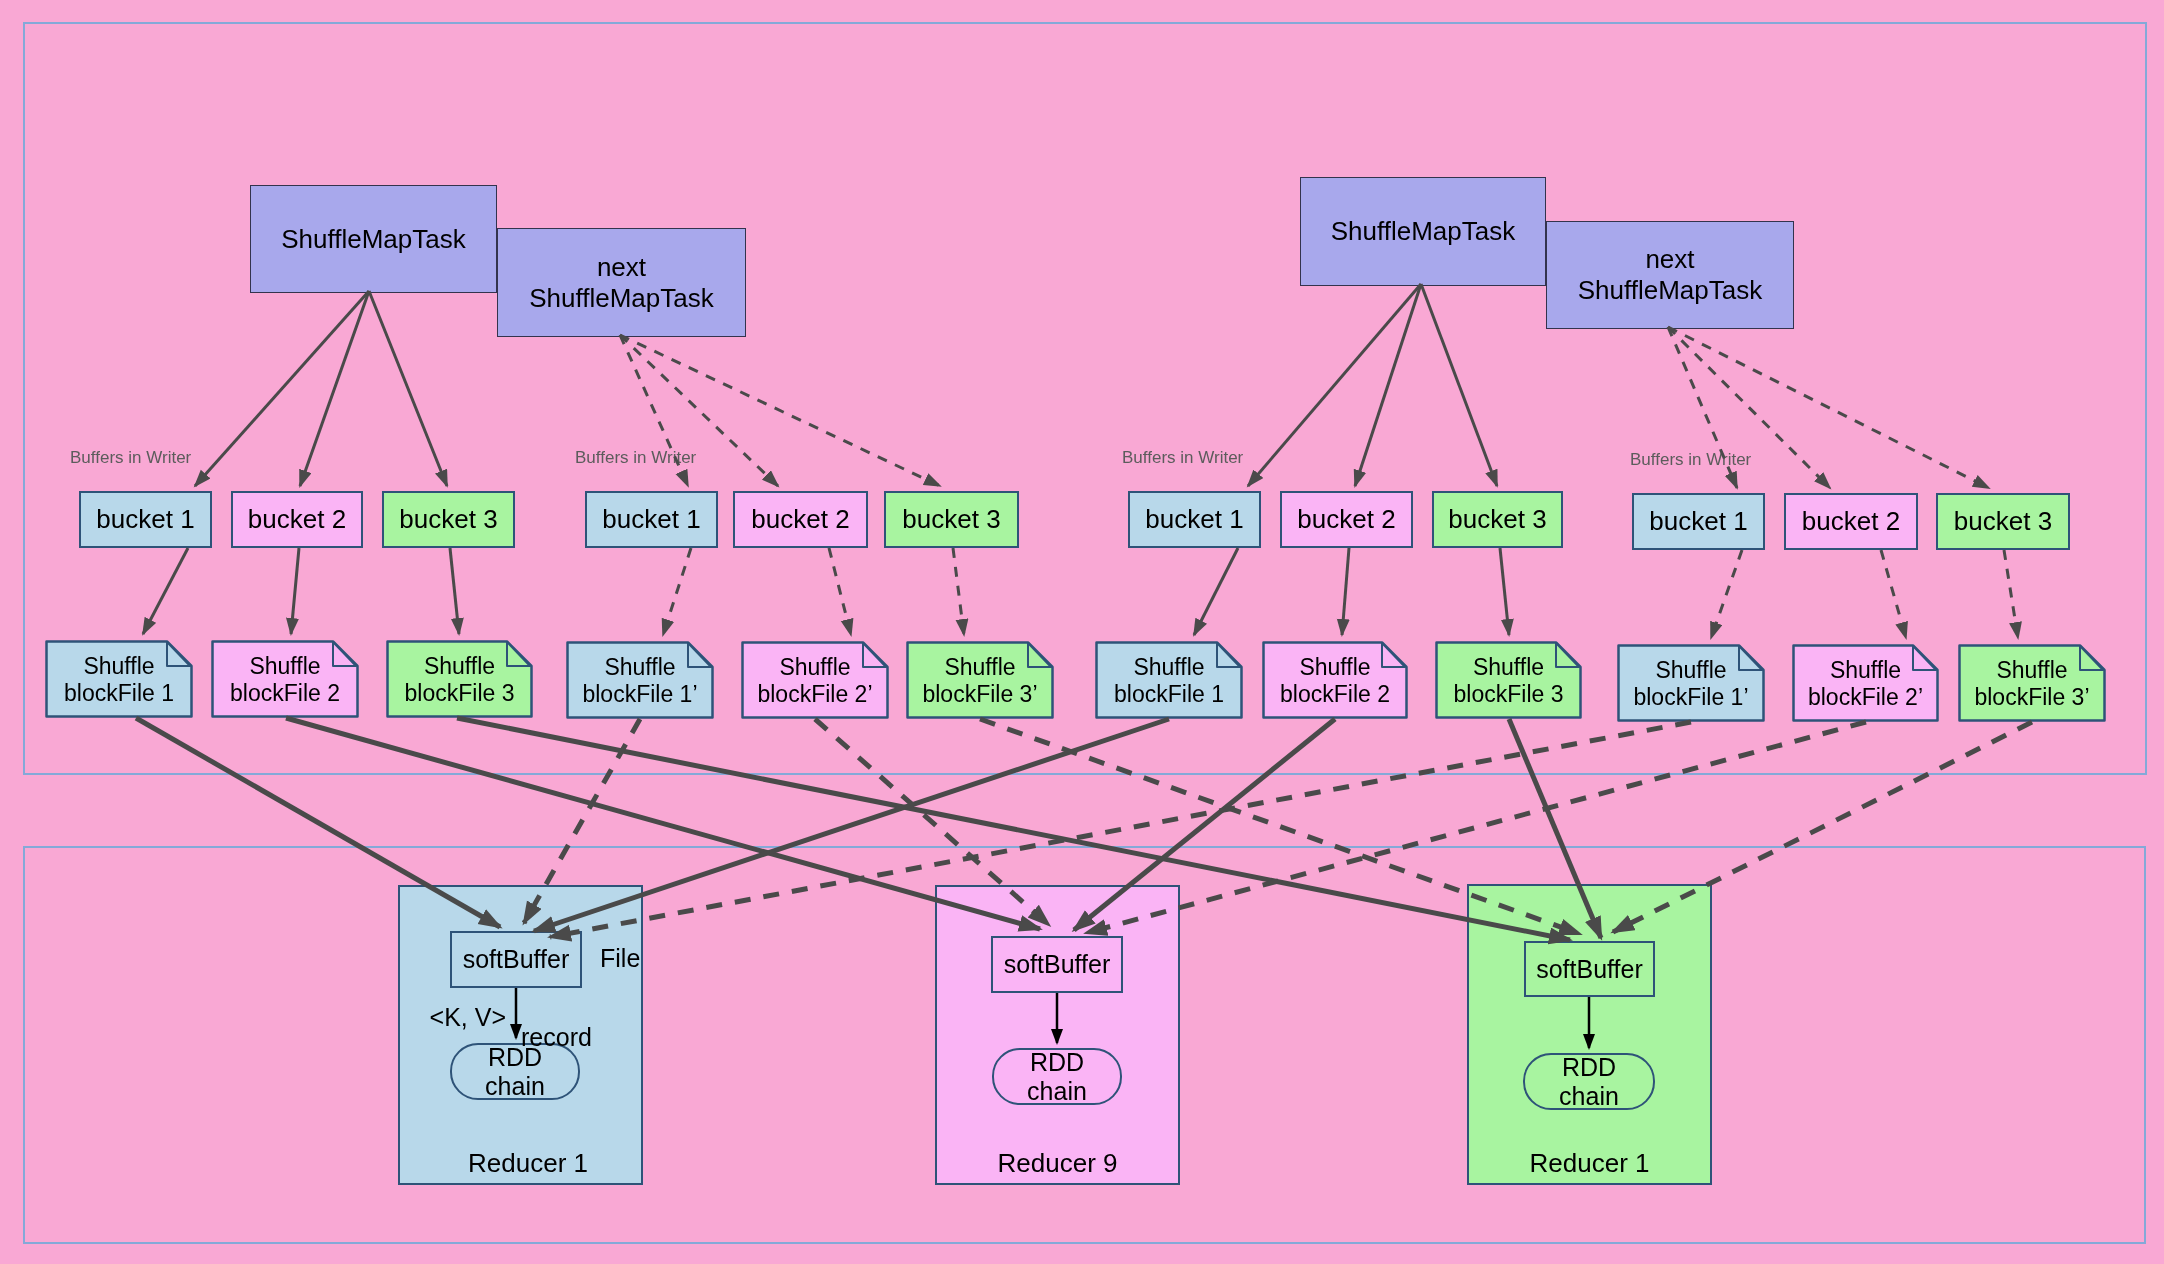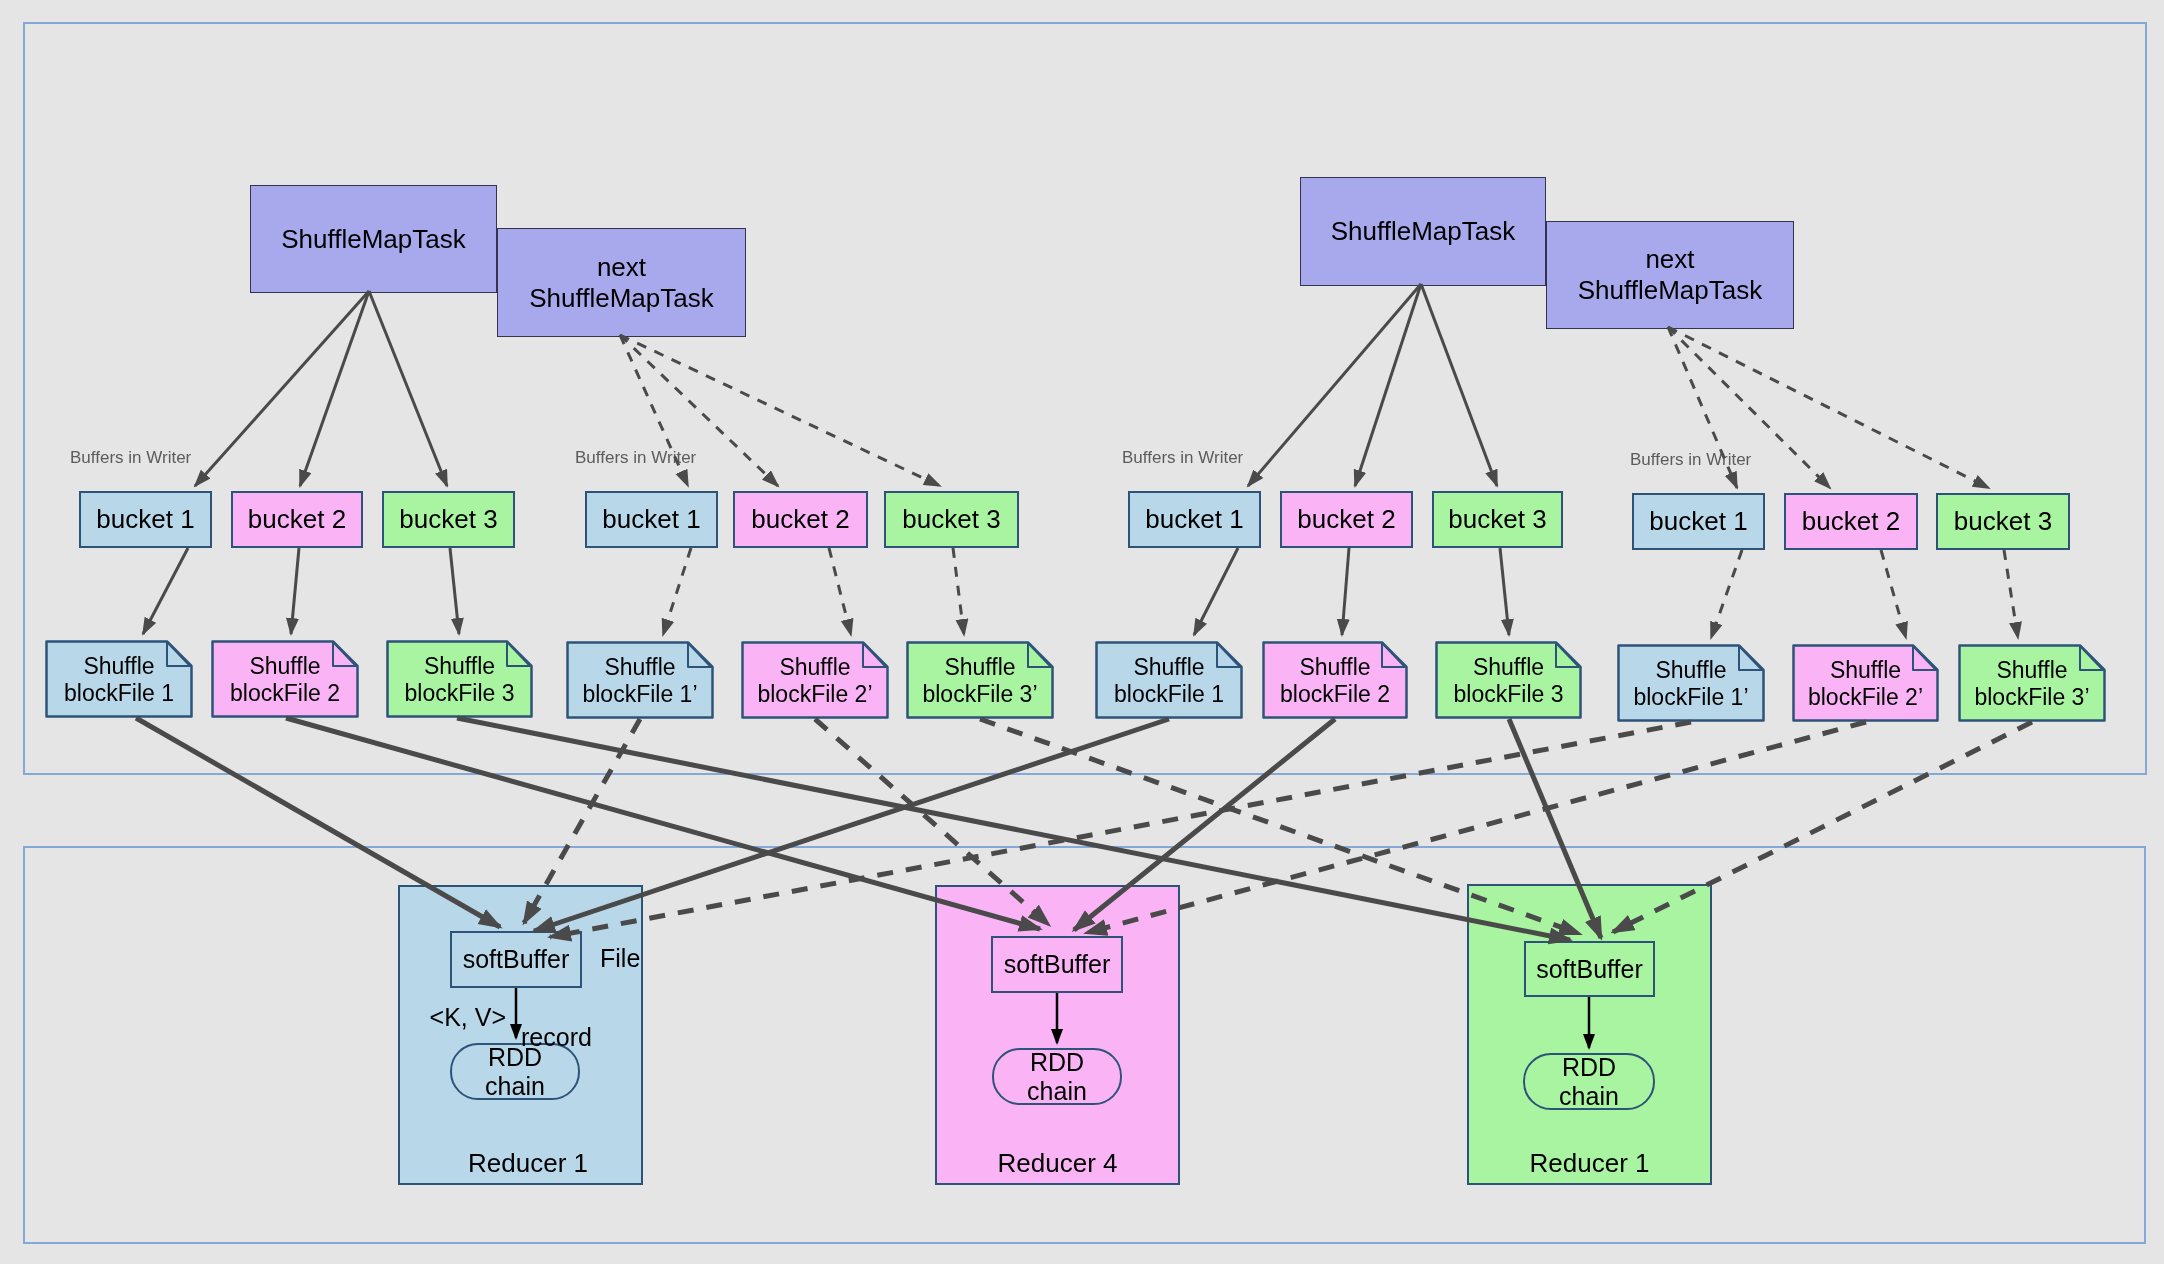--- a/index.html
+++ b/index.html
@@ -1,17 +1,17 @@
 <!DOCTYPE html>
 <html><head>
 <meta charset="utf-8">
 <style>
   html,body{margin:0;padding:0;background:#000;}
   #canvas{
-    position:relative;width:2164px;height:1264px;background:#e5e5e5;overflow:hidden;
+    position:relative;width:2164px;height:1264px;background:#f9a8d4;overflow:hidden;
     font-family:"Liberation Sans","DejaVu Sans",sans-serif;color:#000;
   }
   .stage{position:absolute;border:2px solid #84a9d8;background:transparent;}
   .task{
     position:absolute;background:#a8a8ec;border:1px solid #33334d;
     display:flex;align-items:center;justify-content:center;text-align:center;
     font-size:26px;line-height:31px;white-space:pre-line;
   }
   .bucket{
     position:absolute;border:2.5px solid #2e5378;box-sizing:border-box;
@@ -219,21 +219,21 @@
     </div>
     <div class="reducer" style="left: 398px; top: 885px; width: 245px; height: 300px; background: rgb(184, 216, 234);"></div>
     <div class="softbuffer" style="left: 450px; top: 931px; width: 132px; height: 57px;">softBuffer</div>
     <div class="rdd" style="left: 450px; top: 1043px; width: 130px; height: 57px;">RDD
 chain</div>
     <div class="reducer-title" style="left: 398px; top: 1148px; width: 260px; height: auto;">Reducer 1</div>
     <div class="reducer" style="left: 935px; top: 885px; width: 245px; height: 300px; background: rgb(250, 180, 245);"></div>
     <div class="softbuffer" style="left: 991px; top: 936px; width: 132px; height: 57px;">softBuffer</div>
     <div class="rdd" style="left: 992px; top: 1048px; width: 130px; height: 57px;">RDD
 chain</div>
-    <div class="reducer-title" style="left: 935px; top: 1148px; width: 245px; height: auto;">Reducer 4</div>
+    <div class="reducer-title" style="left: 935px; top: 1148px; width: 245px; height: auto;">Reducer 9</div>
     <div class="reducer" style="left: 1467px; top: 884px; width: 245px; height: 301px; background: rgb(168, 244, 160);"></div>
     <div class="softbuffer" style="left: 1524px; top: 941px; width: 131px; height: 56px;">softBuffer</div>
     <div class="rdd" style="left: 1523px; top: 1053px; width: 132px; height: 57px;">RDD
 chain</div>
     <div class="reducer-title" style="left: 1467px; top: 1148px; width: 245px; height: auto;">Reducer 1</div>
     <div class="annot" style="left: 600px; top: 944px;">File</div>
     <div class="annot" style="left: 418px; top: 1003px; width: 88px; text-align: right;">&lt;K, V&gt;</div>
     <div class="annot" style="left: 521px; top: 1003px; margin-top: 20px;">record</div>
   </div>
 

